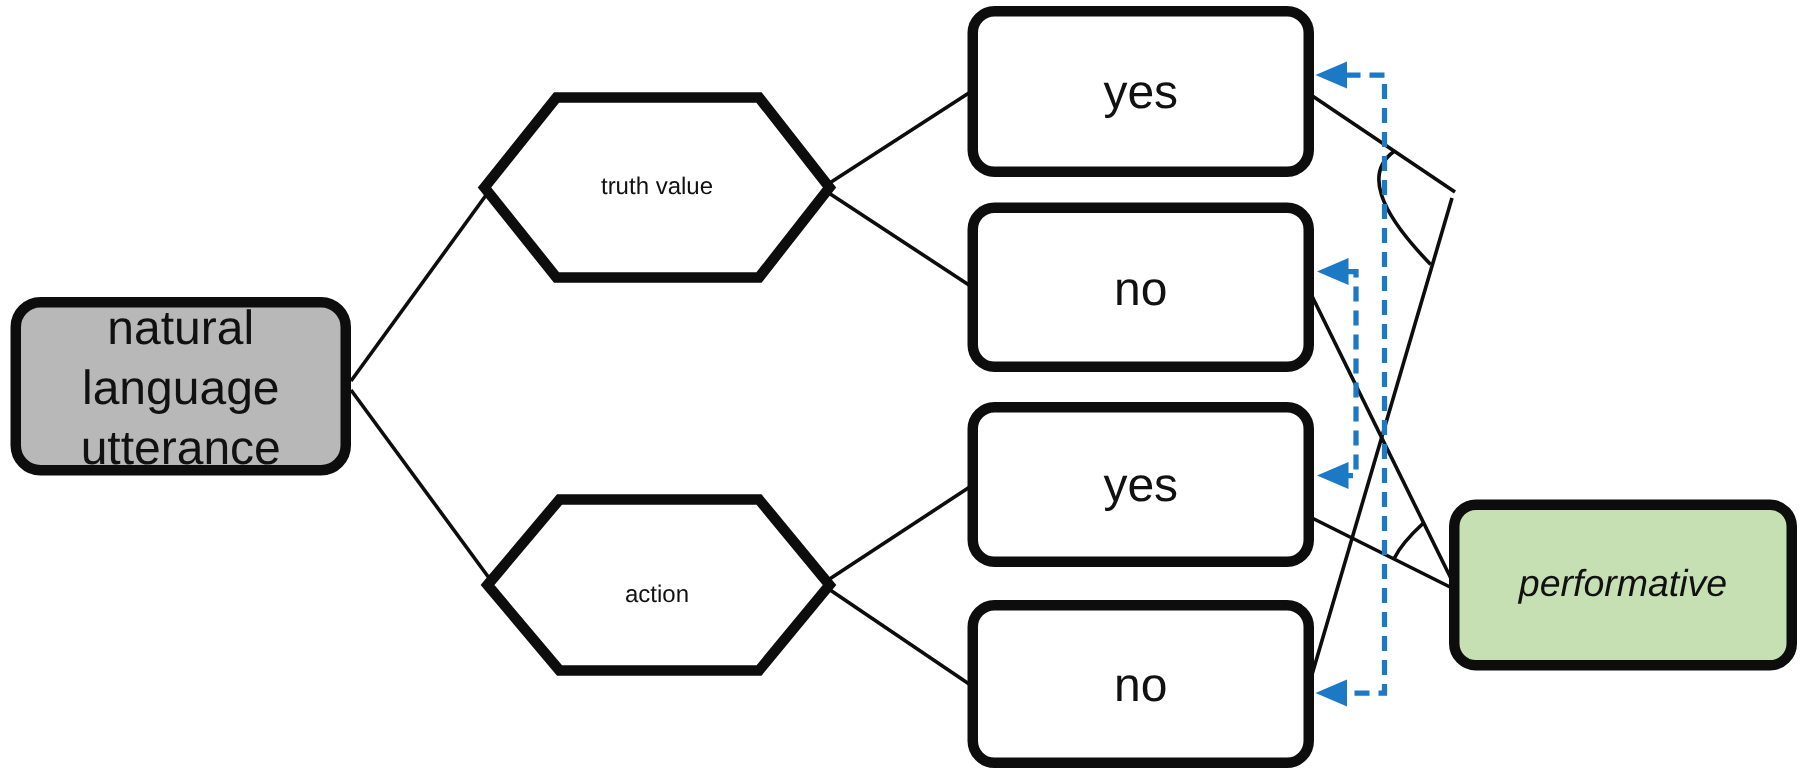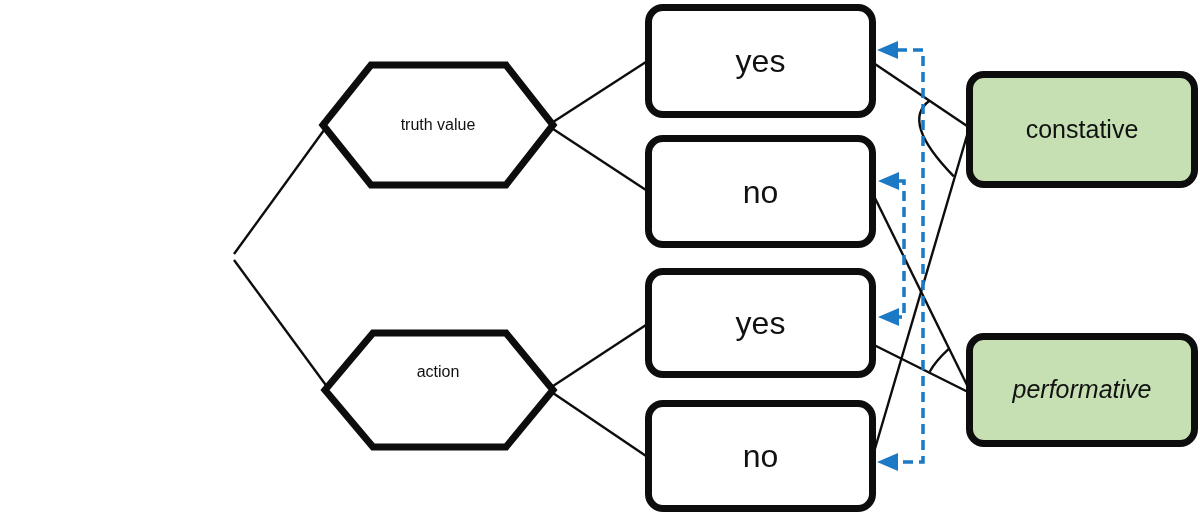--- a/index.html
+++ b/index.html
@@ -30,21 +30,21 @@
   #box-truth-no    {left:645px;top:135px;width:231px;height:113px;}
   #box-action-yes  {left:645px;top:268px;width:231px;height:110px;}
   #box-action-no   {left:645px;top:400px;width:231px;height:112px;}
   #box-constative  {left:966px;top:71px; width:232px;height:117px;}
   #box-performative{left:966px;top:333px;width:232px;height:114px;font-style:italic;}
   .hexlabel{
     position:absolute;display:flex;align-items:center;justify-content:center;
     text-align:center;font-size:16px;line-height:1.25;
   }
   #label-truth {left:388px;top:85px; width:100px;height:80px;}
-  #label-action{left:388px;top:332px;width:100px;height:80px;}
+  #label-action{left:388px;top:357px;width:100px;height:80px;}
 </style>
 </head>
 <body>
 
 <div class="stage">
 
   <svg class="layer" viewBox="0 0 1200 518" xmlns="http://www.w3.org/2000/svg">
 
     <g stroke="#0d0d0d" stroke-width="2.4" fill="none">
       <line x1="234" y1="254" x2="327" y2="126"></line>
@@ -73,22 +73,22 @@
       <polygon points="877,50 898,41 898,59"></polygon>
       <polygon points="877,462 898,453 898,471"></polygon>
       <polygon points="878,181 899,172 899,190"></polygon>
       <polygon points="878,317 899,308 899,326"></polygon>
     </g>
   </svg>
 
   <div class="hexlabel" id="label-truth">truth value</div>
   <div class="hexlabel" id="label-action">action</div>
 
+  <div class="node root">natural language utterance</div>
 
   <div class="node" id="box-truth-yes">yes</div>
   <div class="node" id="box-truth-no">no</div>
   <div class="node" id="box-action-yes">yes</div>
   <div class="node" id="box-action-no">no</div>
 
-  <div class="node category" id="box-constative">constative</div>
   <div class="node category" id="box-performative">performative</div>
 
 </div>
 
 </body></html>

